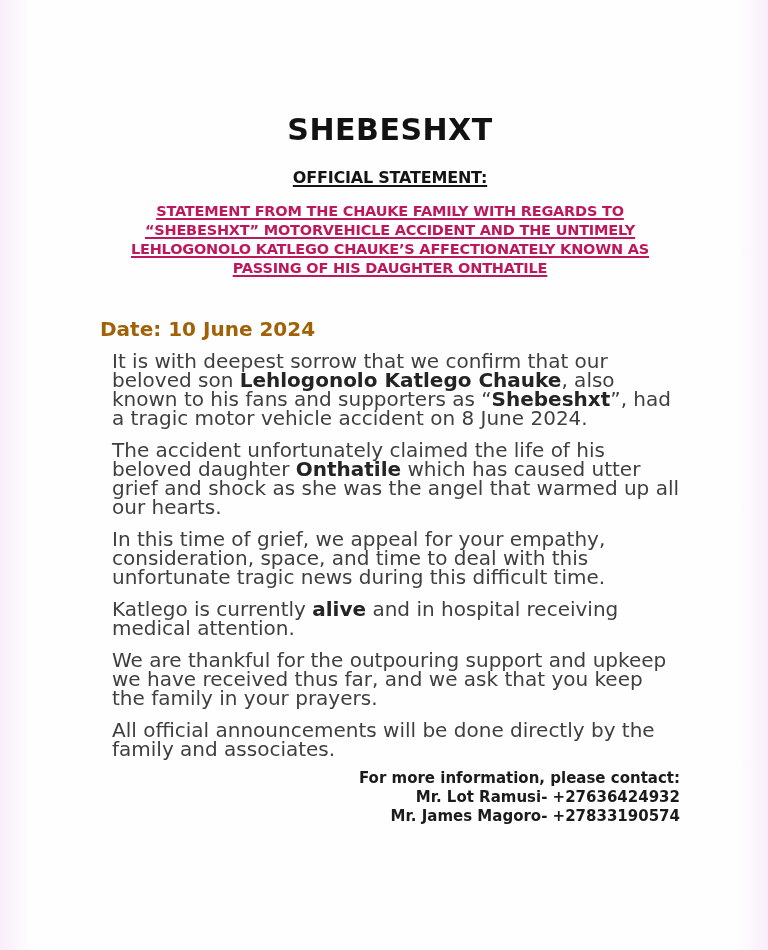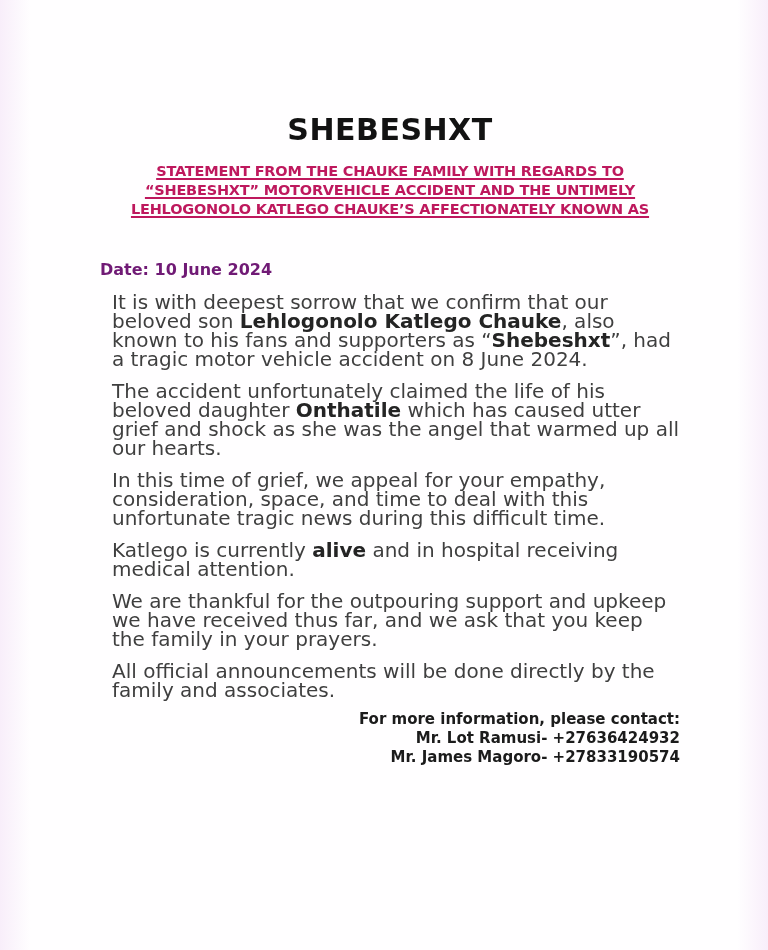--- a/index.html
+++ b/index.html
@@ -44,24 +44,24 @@
     font-weight: bold;
     text-align: center;
     color: #be185d;
     text-decoration: underline;
     text-decoration-thickness: 1.5px;
     text-underline-offset: 2px;
     letter-spacing: -0.2px;
   }
   .date-line {
     margin: 41px 0 0 0;
-    font-size: 16px;
+    font-size: 20px;
     line-height: 20px;
     font-weight: bold;
-    color: #701a75;
+    color: #a16207;
   }
   .body-para {
     margin: 13px 0 0 12px;
     font-size: 20px;
     line-height: 19px;
     color: #3f3f3f;
   }
   .body-para b { color: #242424; }
   .contact-block {
     margin-top: 10px;
@@ -70,24 +70,26 @@
     color: #1b1b1b;
   }
   .contact-header { text-align: right; line-height: 19px; }
   .contact-line { margin-left: 177px; line-height: 19px; text-align: right; }
 </style>
 </head>
 <body>
 
 <div class="doc">
   <h1 class="title">SHEBESHXT</h1>
+  <h2 class="subtitle">OFFICIAL STATEMENT:</h2>
   <div class="heading-block" id="heading-lines">
       <div class="heading-line">STATEMENT FROM THE CHAUKE FAMILY WITH REGARDS TO</div>
       <div class="heading-line">“SHEBESHXT” MOTORVEHICLE ACCIDENT AND THE UNTIMELY</div>
       <div class="heading-line">LEHLOGONOLO KATLEGO CHAUKE’S AFFECTIONATELY KNOWN AS</div>
+      <div class="heading-line">PASSING OF HIS DAUGHTER ONTHATILE</div>
     </div>
   <p class="date-line">Date: 10 June 2024</p>
   <div id="paragraphs">
       <p class="body-para"><span>It is with deepest sorrow that we confirm that our beloved son </span><b>Lehlogonolo Katlego Chauke</b><span>, also known to his fans and supporters as “</span><b>Shebeshxt</b><span>”, had a tragic motor vehicle accident on 8 June 2024.</span></p>
       <p class="body-para"><span>The accident unfortunately claimed the life of his beloved daughter </span><b>Onthatile</b><span> which has caused utter grief and shock as she was the angel that warmed up all our hearts.</span></p>
       <p class="body-para"><span>In this time of grief, we appeal for your empathy, consideration, space, and time to deal with this unfortunate tragic news during this difficult time.</span></p>
       <p class="body-para"><span>Katlego is currently </span><b>alive</b><span> and in hospital receiving medical attention.</span></p>
       <p class="body-para"><span>We are thankful for the outpouring support and upkeep we have received thus far, and we ask that you keep the family in your prayers.</span></p>
       <p class="body-para"><span>All official announcements will be done directly by the family and associates.</span></p>
     </div>

